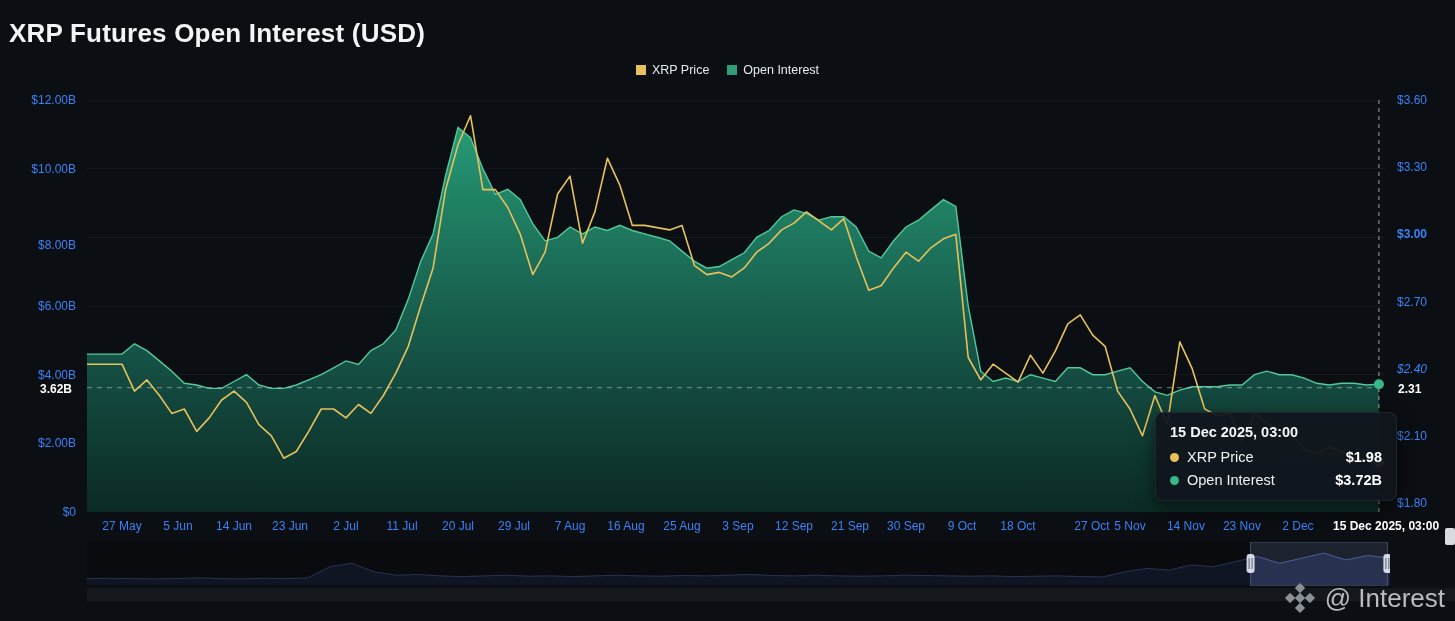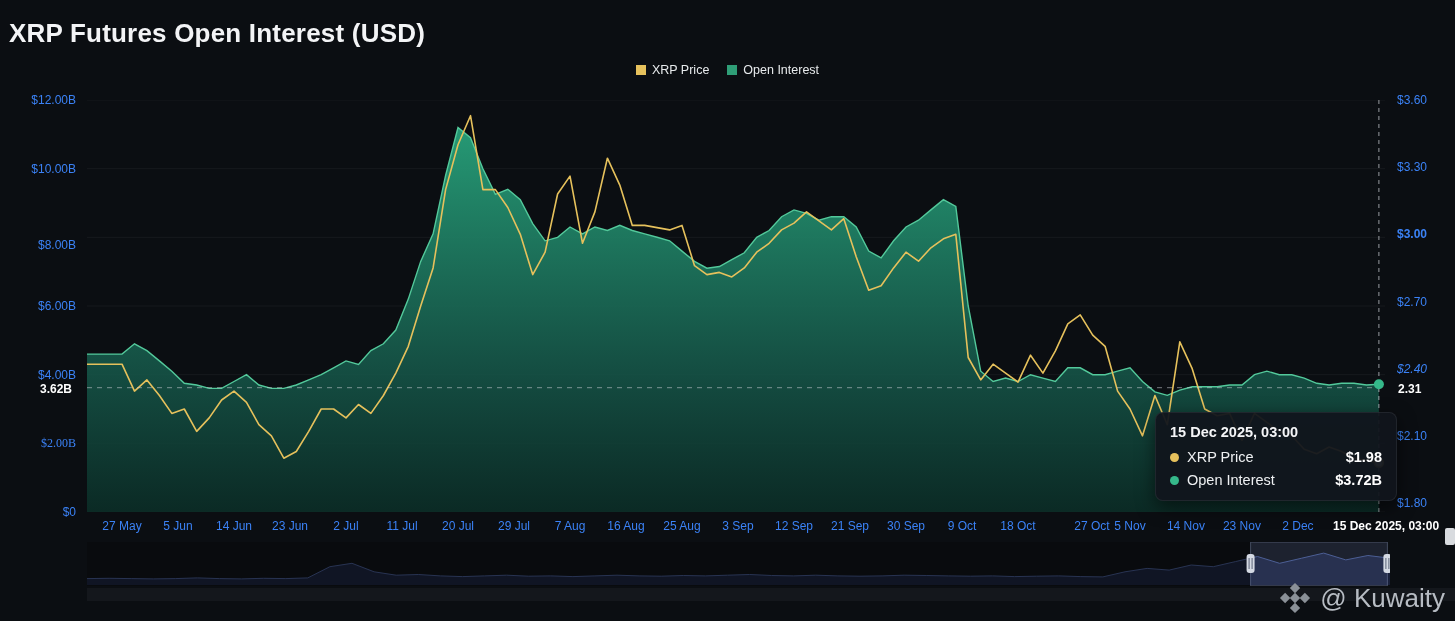--- a/index.html
+++ b/index.html
@@ -51,21 +51,21 @@
       <span>Open Interest</span>
     </div>
   </div>
 
   <div class="left-axis" id="left-axis">
       <span class="axis-label" style="top: 93px; position: absolute;">$12.00B</span>
       <span class="axis-label" style="top: 161.667px; position: absolute; text-align: center;">$10.00B</span>
       <span class="axis-label" style="top: 227px; position: absolute; margin-top: 11px;">$8.00B</span>
       <span class="axis-label" style="top: 299px; position: absolute;">$6.00B</span>
       <span class="axis-label" style="top: 367.667px; position: absolute;">$4.00B</span>
-      <span class="axis-label" style="top: 436.333px; position: absolute; font-family: Liberation Serif, serif;">$2.00B</span>
+      <span class="axis-label" style="top: 436.333px; position: absolute;">$2.00B</span>
       <span class="axis-label" style="top: 505px; position: absolute;">$0</span>
     </div>
   <div class="right-axis" id="right-axis">
       <span class="axis-label" style="top: 93px; left: 0px; position: absolute;">$3.60</span>
       <span class="axis-label" style="top: 160.167px; left: 0px; position: absolute;">$3.30</span>
       <span class="axis-label" style="top: 227.333px; left: 0px; position: absolute; font-weight: bold;">$3.00</span>
       <span class="axis-label" style="top: 294.5px; left: 0px; position: absolute;">$2.70</span>
       <span class="axis-label" style="top: 361.667px; left: 0px; position: absolute; font-style: italic;">$2.40</span>
       <span class="axis-label" style="top: 428.833px; left: 0px; position: absolute;">$2.10</span>
       <span class="axis-label" style="top: 496px; left: 0px; position: absolute;">$1.80</span>
@@ -160,16 +160,16 @@
   <div class="watermark">
     <svg width="32" height="32" viewBox="0 0 34 34">
       <g fill="#8a9097">
         <path d="M17 1 L22.5 6.5 L17 12 L11.5 6.5 Z"></path>
         <path d="M6.5 11.5 L12 17 L6.5 22.5 L1 17 Z"></path>
         <path d="M27.5 11.5 L33 17 L27.5 22.5 L22 17 Z"></path>
         <path d="M17 11.5 L22.5 17 L17 22.5 L11.5 17 Z"></path>
         <path d="M17 22 L22.5 27.5 L17 33 L11.5 27.5 Z"></path>
       </g>
     </svg>
-    <span>@ Kuwaity</span>
+    <span>@ Interest</span>
   </div>
 
 </div>
 
 </body></html>

